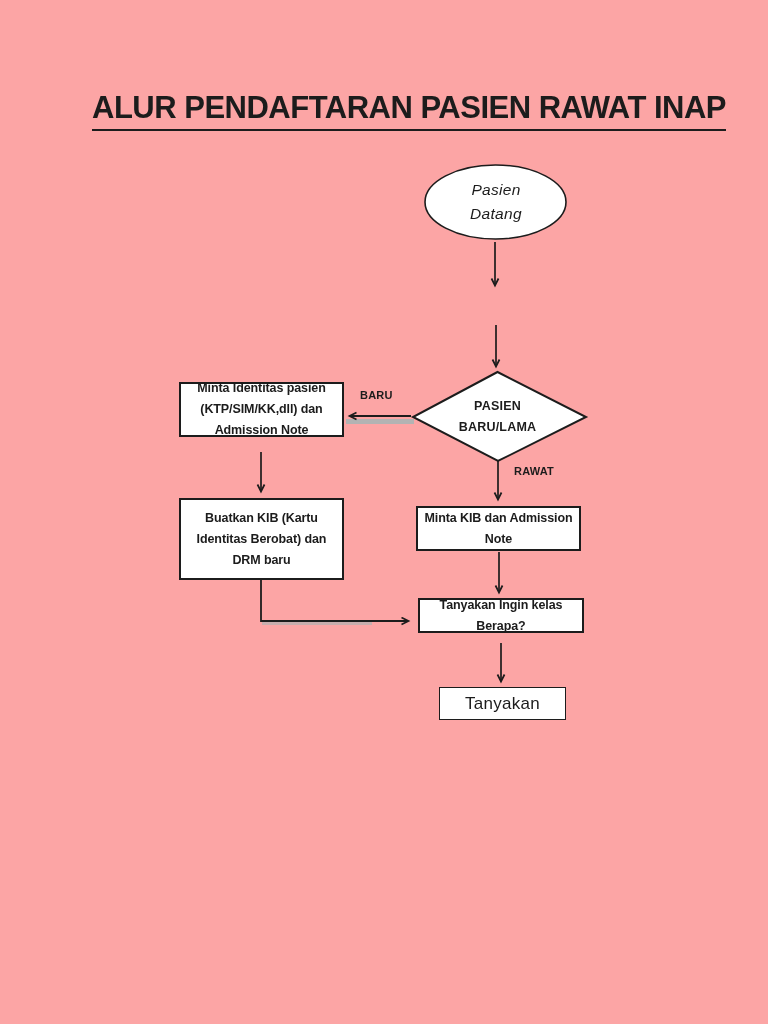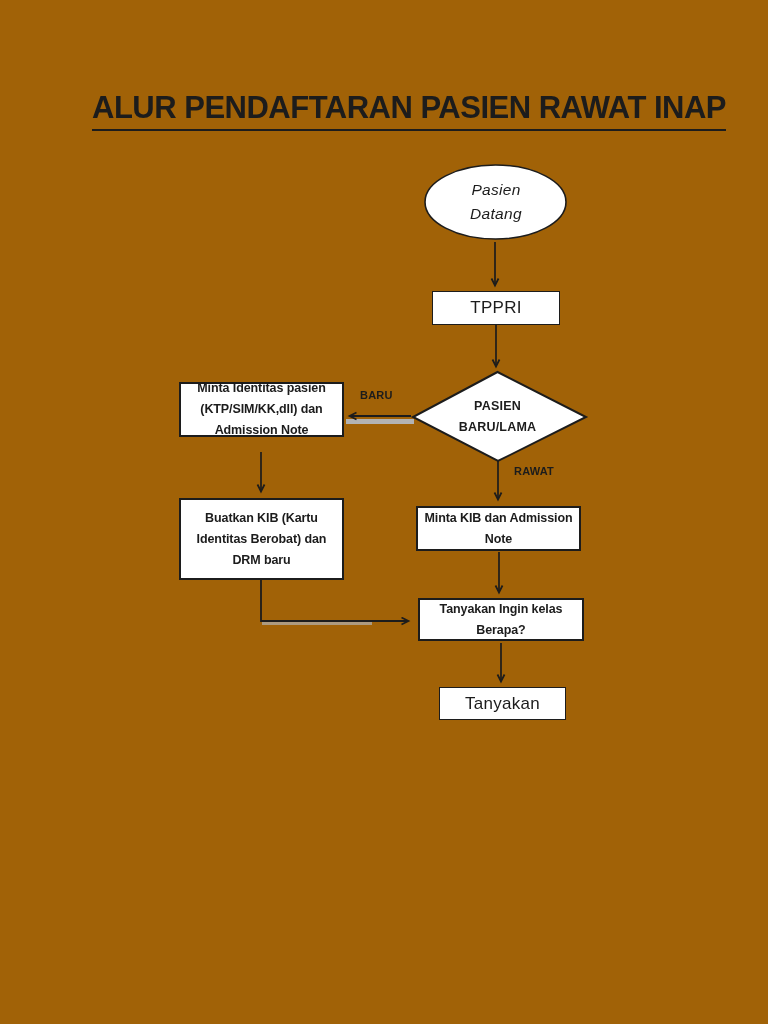--- a/index.html
+++ b/index.html
@@ -4,21 +4,21 @@
 <style>
   html, body {
     margin: 0;
     padding: 0;
     background: #ffffff;
   }
   #page {
     position: relative;
     width: 768px;
     height: 1024px;
-    background: #a16207;
+    background: #fca5a5;
     font-family: "Liberation Sans", sans-serif;
     color: #1c1c1c;
     overflow: hidden;
   }
   #title {
     position: absolute;
     left: 92px;
     top: 90px;
     font-size: 31px;
     font-weight: 600;
@@ -117,29 +117,28 @@
     <line x1="261" y1="452" x2="261" y2="491" stroke="#1c1c1c" stroke-width="1.7" marker-end="url(#arrowV)"></line>
     <polyline points="261,562 261,621 408,621" fill="none" stroke="#1c1c1c" stroke-width="1.8" marker-end="url(#arrowV)"></polyline>
     <line x1="499" y1="552" x2="499" y2="592" stroke="#1c1c1c" stroke-width="1.7" marker-end="url(#arrowV)"></line>
     <line x1="501" y1="643" x2="501" y2="681" stroke="#1c1c1c" stroke-width="1.7" marker-end="url(#arrowV)"></line>
   </svg>
 
   <div class="shape-text ellipse-text" style="left:455px; top:172px; width:82px; height:60px;font-style:italic;">Pasien Datang</div>
 
   <div class="shape-text diamond-text" style="left:447px; top:393px; width:101px; height:48px;">PASIEN BARU/LAMA</div>
 
-  <div class="node rect-thin" style="left:432px; top:291px; width:128px; height:34px;">TPPRI</div>
 
   <div class="node rect-bold" style="left:179px; top:382px; width:165px; height:55px; padding:2px 12px;">Minta Identitas pasien (KTP/SIM/KK,dll) dan Admission Note</div>
 
   <div class="node rect-bold" style="left:179px; top:498px; width:165px; height:82px; padding:2px 10px;">Buatkan KIB (Kartu Identitas Berobat) dan DRM baru</div>
 
   <div class="node rect-bold" style="left:416px; top:506px; width:165px; height:45px; padding:2px 2px;">Minta KIB dan Admission Note</div>
 
-  <div class="node rect-bold" style="left:418px; top:598px; width:166px; height:43px; padding:2px 10px;">Tanyakan Ingin kelas Berapa?</div>
+  <div class="node rect-bold" style="left:418px; top:598px; width:166px; height:35px; padding:2px 10px;">Tanyakan Ingin kelas Berapa?</div>
 
   <div class="node rect-thin" style="left:439px; top:687px; width:127px; height:33px;">Tanyakan</div>
 
   <div class="edge-label" style="left:360px; top:389px;">BARU</div>
 
   <div class="edge-label" style="left:514px; top:465px;">RAWAT</div>
 
 </div>
 
 </body></html>

